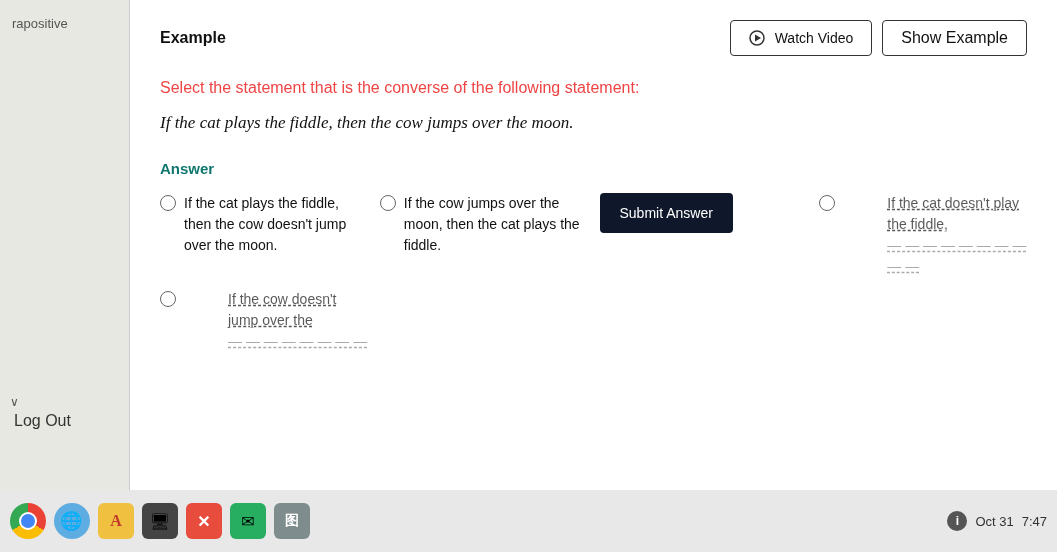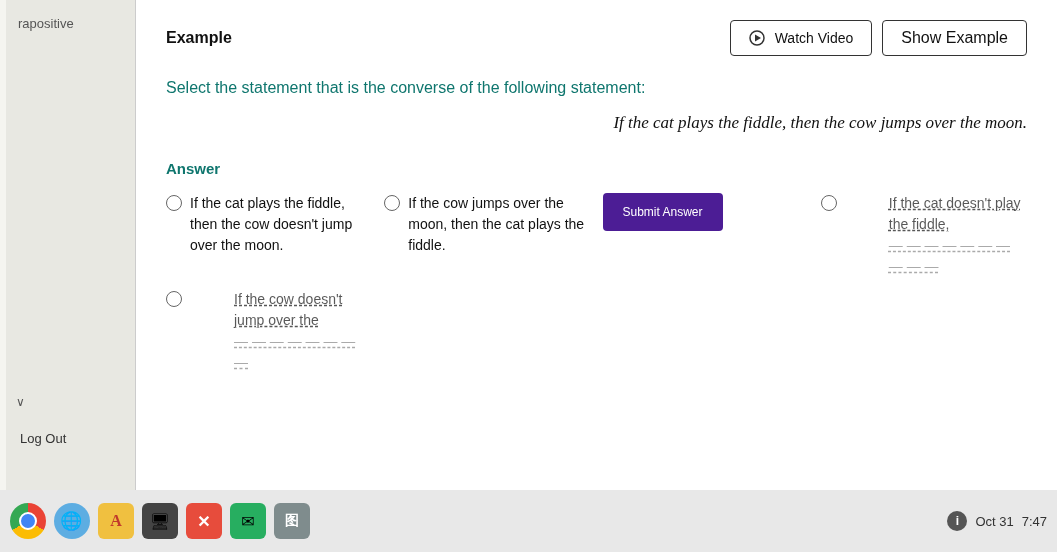--- a/index.html
+++ b/index.html
@@ -13,21 +13,20 @@
       position: relative;
     }
 
     
     .screen {
       width: 1057px;
       height: 490px;
       background: #f5f5f0;
       display: flex;
       position: relative;
-      padding-left: 6px;
     }
 
     
     .sidebar {
       width: 130px;
       background: #e8e8e2;
       height: 100%;
       display: flex;
       flex-direction: column;
       align-items: flex-start;
@@ -46,23 +45,23 @@
     .sidebar-arrow {
       position: absolute;
       bottom: 80px;
       left: 10px;
       font-size: 12px;
       color: #555;
     }
 
     .log-out {
       position: absolute;
-      bottom: 44px;
+      bottom: 60px;
       left: 14px;
-      font-size: 13px;
+      font-size: 16px;
       color: #333;
       font-family: Arial, sans-serif;
       cursor: pointer;
     }
 
     
     .main-content {
       flex: 1;
       padding: 20px 30px;
       background: #fff;
@@ -119,33 +118,32 @@
       font-size: 16px;
       font-family: Arial, sans-serif;
       cursor: pointer;
       color: #111;
     }
 
     
     .question-text {
       font-size: 16px;
       font-family: Arial, sans-serif;
-      color: #0f766e;
+      color: #ef4444;
       margin-bottom: 10px;
       line-height: 1.5;
     }
 
     .statement-text {
       font-size: 17px;
       font-family: Georgia, serif;
       color: #111;
       margin-bottom: 24px;
       line-height: 1.5;
       font-style: italic;
-      text-align: right;
     }
 
     
     .answer-label {
       font-weight: bold;
       font-size: 15px;
       font-family: Arial, sans-serif;
       color: #0f766e;
       margin-bottom: 16px;
     }
@@ -174,26 +172,26 @@
     }
 
     .option-text {
       font-size: 14px;
       font-family: Arial, sans-serif;
       color: #111;
       line-height: 1.5;
     }
 
     .submit-btn {
-      background: #4c1d95;
+      background: #0f172a;
       color: #fff;
       border: none;
       padding: 12px 20px;
       border-radius: 4px;
-      font-size: 12px;
+      font-size: 14px;
       font-family: Arial, sans-serif;
       cursor: pointer;
       white-space: nowrap;
       align-self: center;
     }
 
     
     .taskbar {
       width: 1057px;
       height: 62px;

